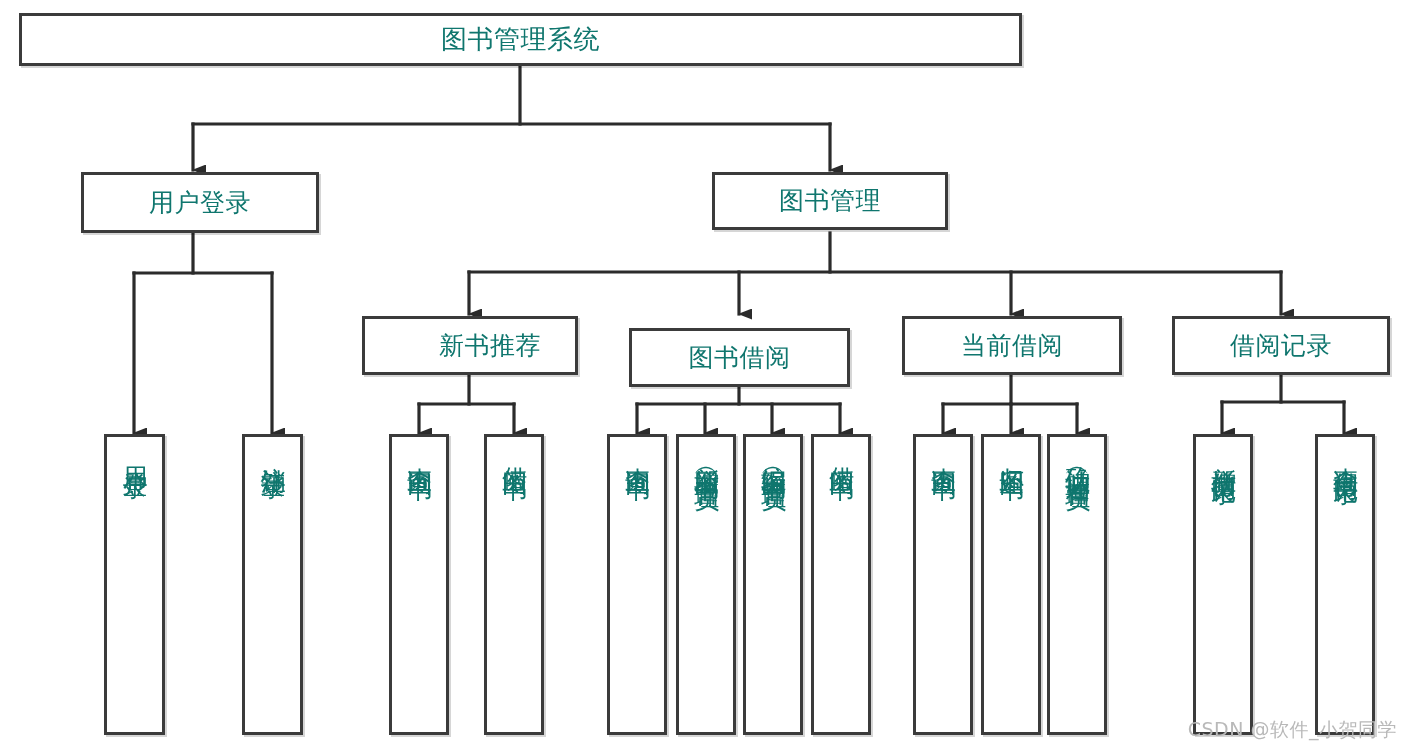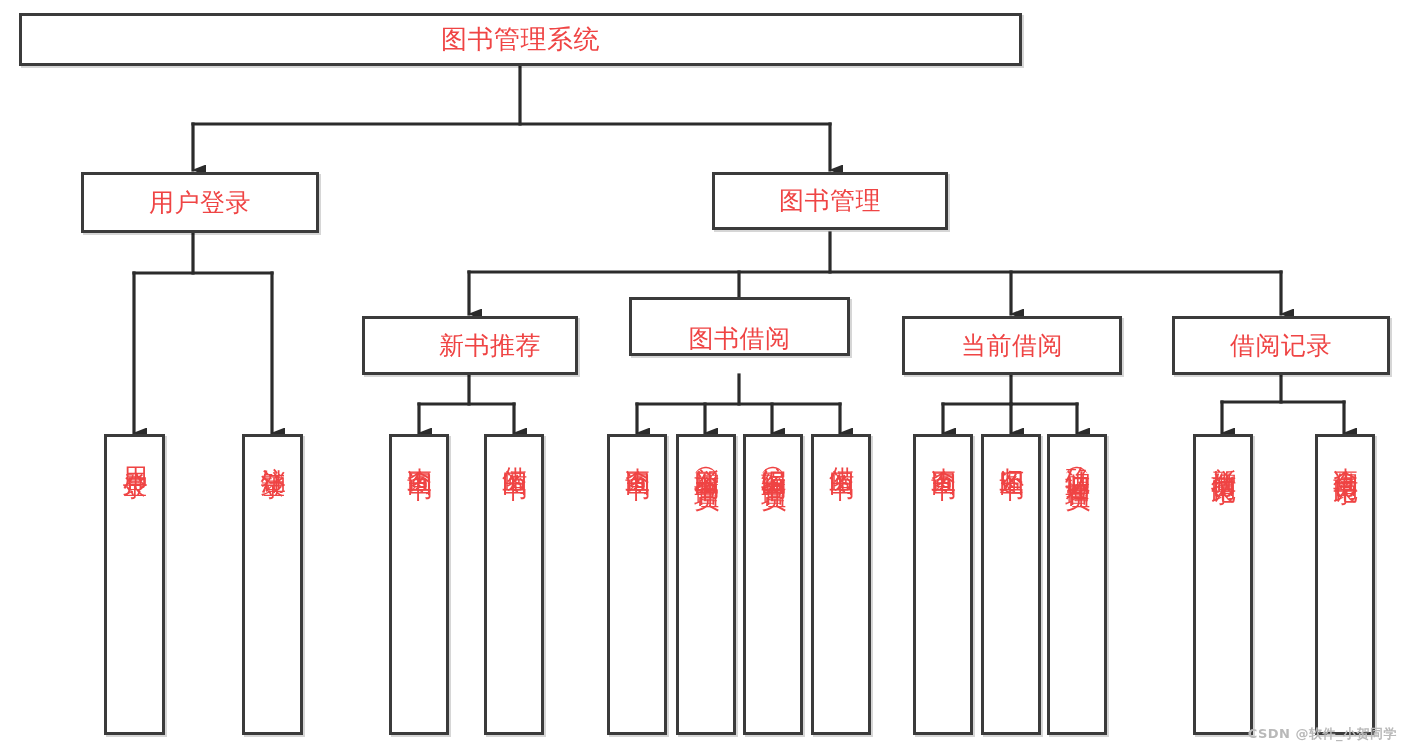--- a/index.html
+++ b/index.html
@@ -28,21 +28,21 @@
   }
   .node {
     position: absolute;
     box-sizing: border-box;
     background: #ffffff;
     border: 3px solid #3b3b3b;
     box-shadow: 2px 2px 0 rgba(0,0,0,0.16);
     display: flex;
     align-items: center;
     justify-content: center;
-    color: #ef4444;
+    color: #0f766e;
   }
   .node .node-label {
     display: block;
     text-align: center;
     line-height: 1.18;
     letter-spacing: 0.5px;
   }
   
   .node.horiz .node-label {
     writing-mode: horizontal-tb;
@@ -65,26 +65,25 @@
     white-space: normal;
     max-height: 270px;
   }
   .node.vert.tall .node-label {
     max-height: 285px;
   }
   .watermark {
     position: absolute;
     right: 8px;
     bottom: 4px;
-    font-size: 13px;
+    font-size: 19px;
     color: #b9b9b9;
     letter-spacing: 0.5px;
     white-space: nowrap;
     user-select: none;
-    font-weight: bold;
   }
 </style>
 </head>
 <body>
 
 <div id="diagram-root">
 
   <svg id="edge-layer" viewBox="0 0 1405 747" width="1405" height="747" xmlns="http://www.w3.org/2000/svg">
     <defs>
       <marker id="arrow" viewBox="0 0 12 14" refX="5.5" refY="13" markerWidth="12" markerHeight="14" orient="auto-start-reverse" markerUnits="userSpaceOnUse">
@@ -143,21 +142,21 @@
   <div class="node horiz" style="left:81px; top:172px; width:238px; height:61px;">
     <span class="node-label">用户登录</span>
   </div>
   <div class="node horiz" style="left:712px; top:172px; width:236px; height:58px;">
     <span class="node-label">图书管理</span>
   </div>
 
   <div class="node horiz" style="left:362px; top:316px; width:216px; height:59px;padding-left:40px;">
     <span class="node-label">新书推荐</span>
   </div>
-  <div class="node horiz" style="left:629px; top:297px; width:221px; height:59px;align-items:flex-end;">
+  <div class="node horiz" style="left:629px; top:328px; width:221px; height:59px;">
     <span class="node-label">图书借阅</span>
   </div>
   <div class="node horiz" style="left:1172px; top:316px; width:218px; height:59px;">
     <span class="node-label">借阅记录</span>
   </div>
   <div class="node horiz" style="left:902px; top:316px; width:220px; height:59px;">
     <span class="node-label">当前借阅</span>
   </div>
 
   <div class="node vert" style="left:104px; top:434px; width:61px; height:301px;">

